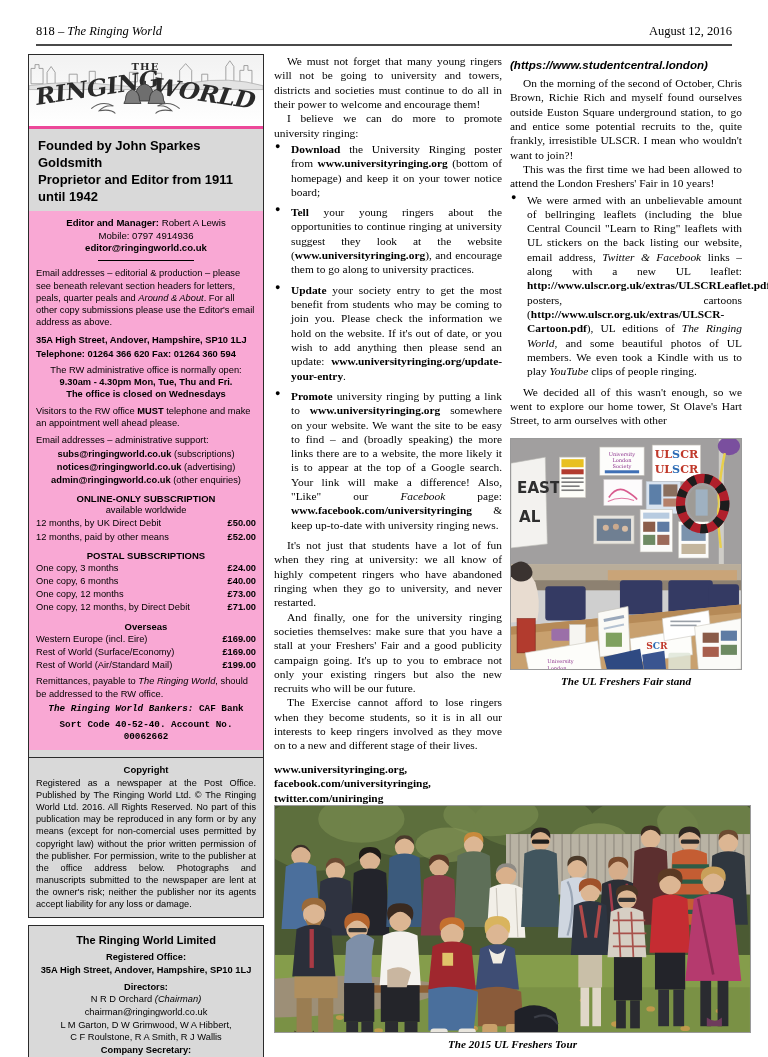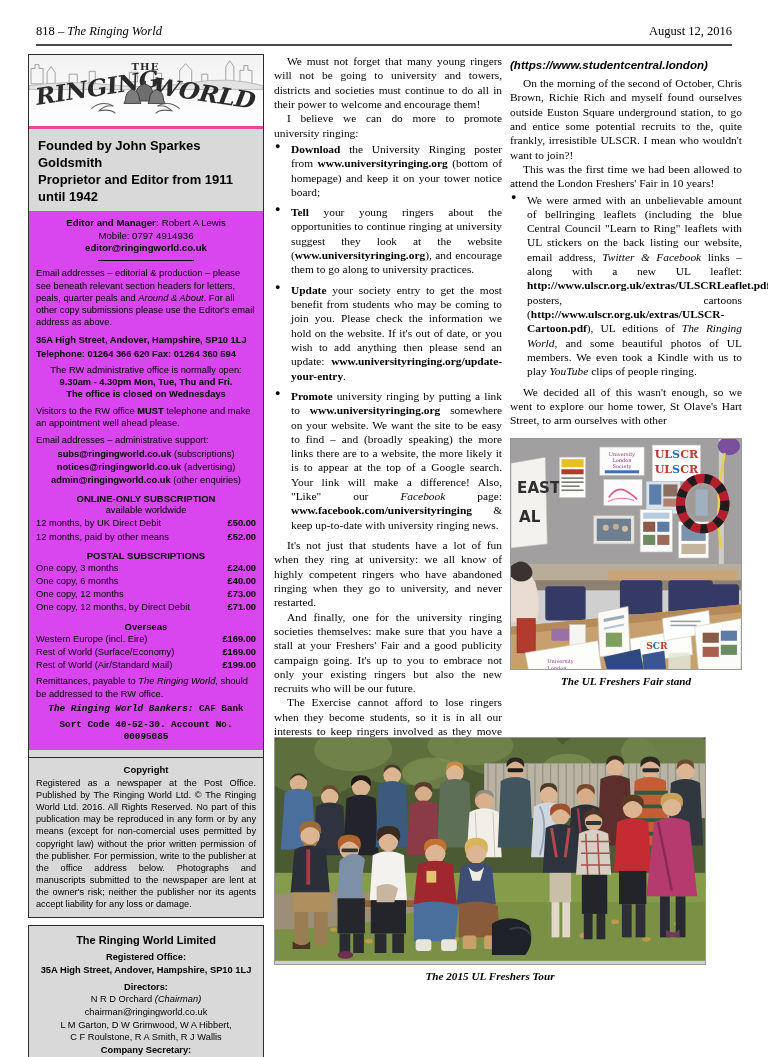--- a/index.html
+++ b/index.html
@@ -49,21 +49,21 @@
   }
   .logo-band svg { display: block; width: 100%; height: 100%; }
 
   .imprint-inner { padding: 5px 7px 7px; }
   .founded {
     text-align: left;
     font-family: "Liberation Sans", sans-serif;
     font-weight: bold; font-size: 13px; line-height: 1.3;
     padding: 4px 2px 5px;
   }
-  .white-block { background:#d946ef; margin: 0 -7px; padding: 6px 7px 6px; }
+  .white-block { background:#f9a8d4; margin: 0 -7px; padding: 6px 7px 6px; }
   .editor {
     text-align: center;
     font-family: "Liberation Sans", sans-serif;
     font-size: 9.6px; line-height: 1.35;
   }
   .editor .b { font-weight: bold; }
   .hairline {
     width: 96px; height: 1px; background: #000; margin: 5px auto 6px;
   }
   .para-s {
@@ -182,21 +182,21 @@
     position: relative; overflow: hidden;
     background: #cfcfcf;
   }
   .caption {
     text-align: center; font-style: italic; font-weight: bold;
     font-size: 11.2px; margin-top: 5px;
   }
   .photo-wrap { margin-top: 10px; }
 
   .fullwide {
-    position: absolute; left: 274px; top: 737px; width: 432px;
+    position: absolute; left: 274px; top: 805px; width: 477px;
   }
 </style>
 </head>
 <body>
 
 <div class="page">
 
   <div class="runhead">
     <div class="folio">
       <span>818</span><span> – </span><span class="mag">The Ringing World</span>
@@ -325,21 +325,21 @@
                 <span>Rest of World (Surface/Economy)</span>
                 <span class="amt">£169.00</span>
               </div>
             <div class="rate-row">
                 <span>Rest of World (Air/Standard Mail)</span>
                 <span class="amt">£199.00</span>
               </div>
 
             <p class="remit"><span>Remittances, payable to </span><i>The Ringing World</i><span>, should be addressed to the RW office.</span></p>
             <div class="bankers"><i>The Ringing World Bankers:</i><span> CAF Bank</span></div>
-            <div class="bankers" style="font-weight:bold;">Sort Code 40-52-30. Account No. 00095085</div>
+            <div class="bankers" style="font-weight:bold;">Sort Code 40-52-40. Account No. 00062662</div>
           </div>
         </div>
 
         <div class="copyright-box">
           <h4>Copyright</h4>
           <p>Registered as a newspaper at the Post Office. Published by The Ringing World Ltd. © The Ringing World Ltd. 2016. All Rights Reserved. No part of this publication may be reproduced in any form or by any means (except for non-comercial uses permitted by copyright law) without the prior written permission of the publisher. For permission, write to the publisher at the office address below. Photographs and manuscripts submitted to the newspaper are lent at the owner's risk; neither the publisher nor its agents accept liability for any loss or damage.</p>
         </div>
       </div>
 
       <div class="company">

